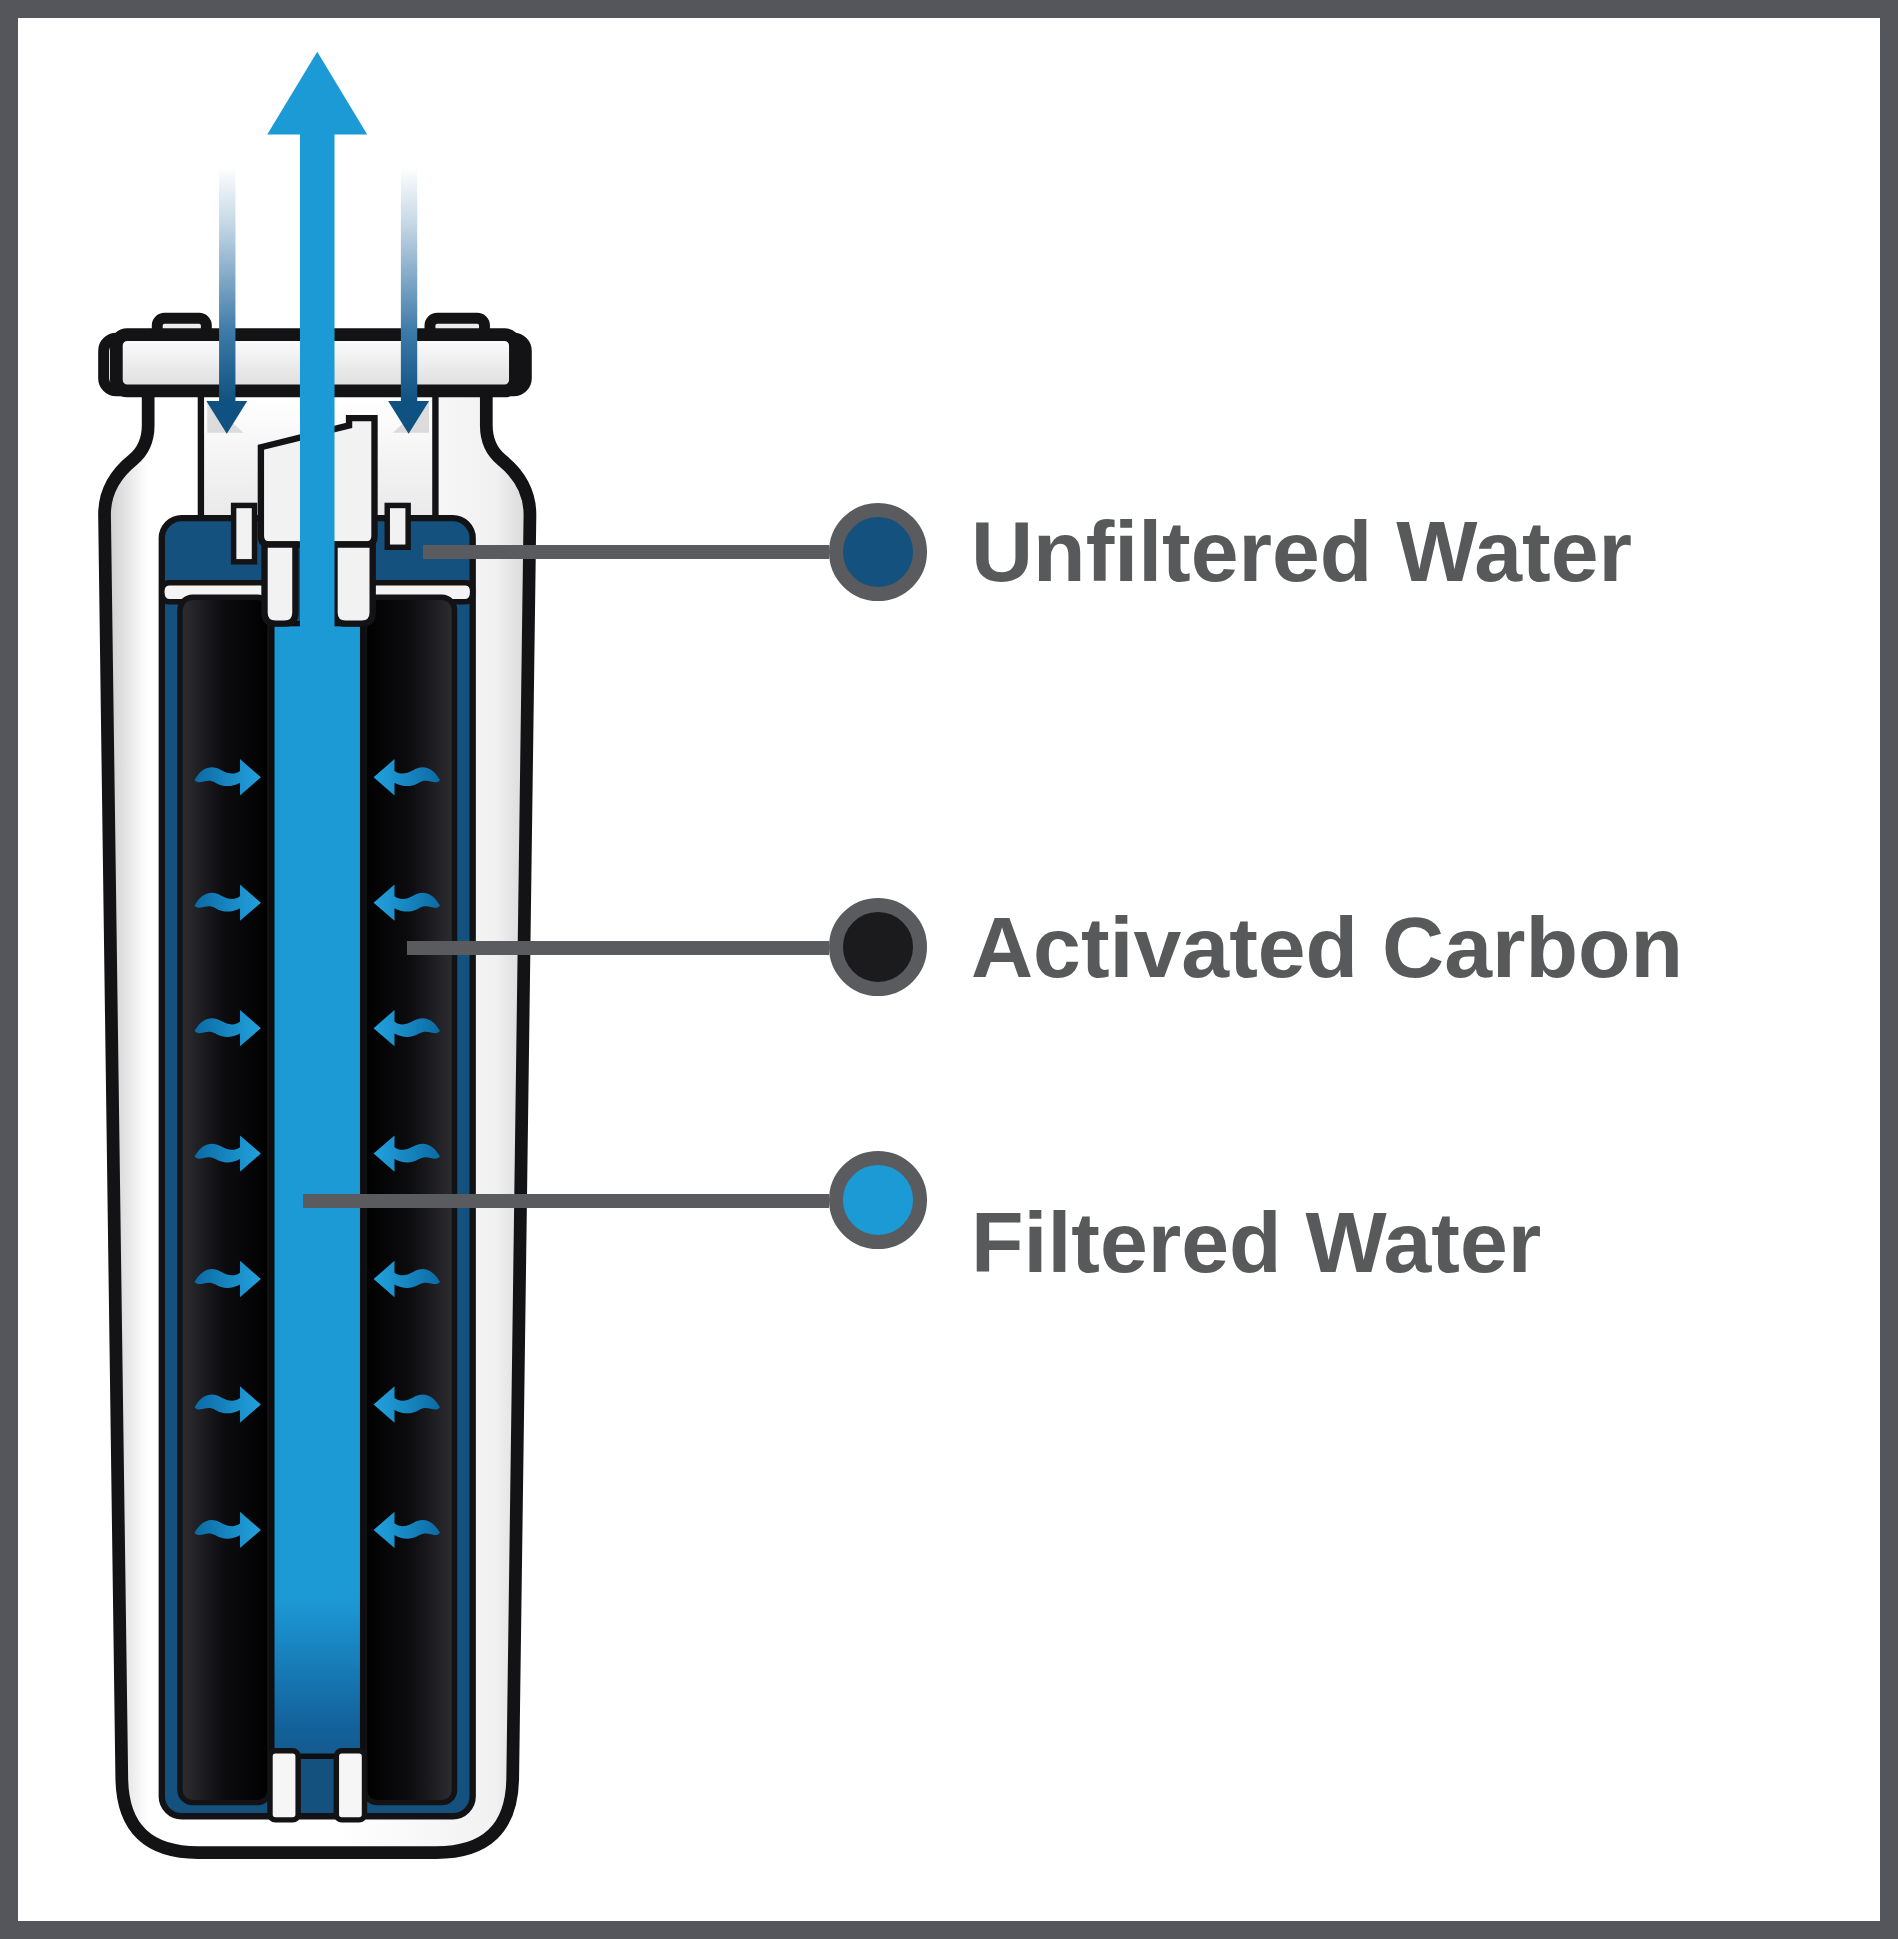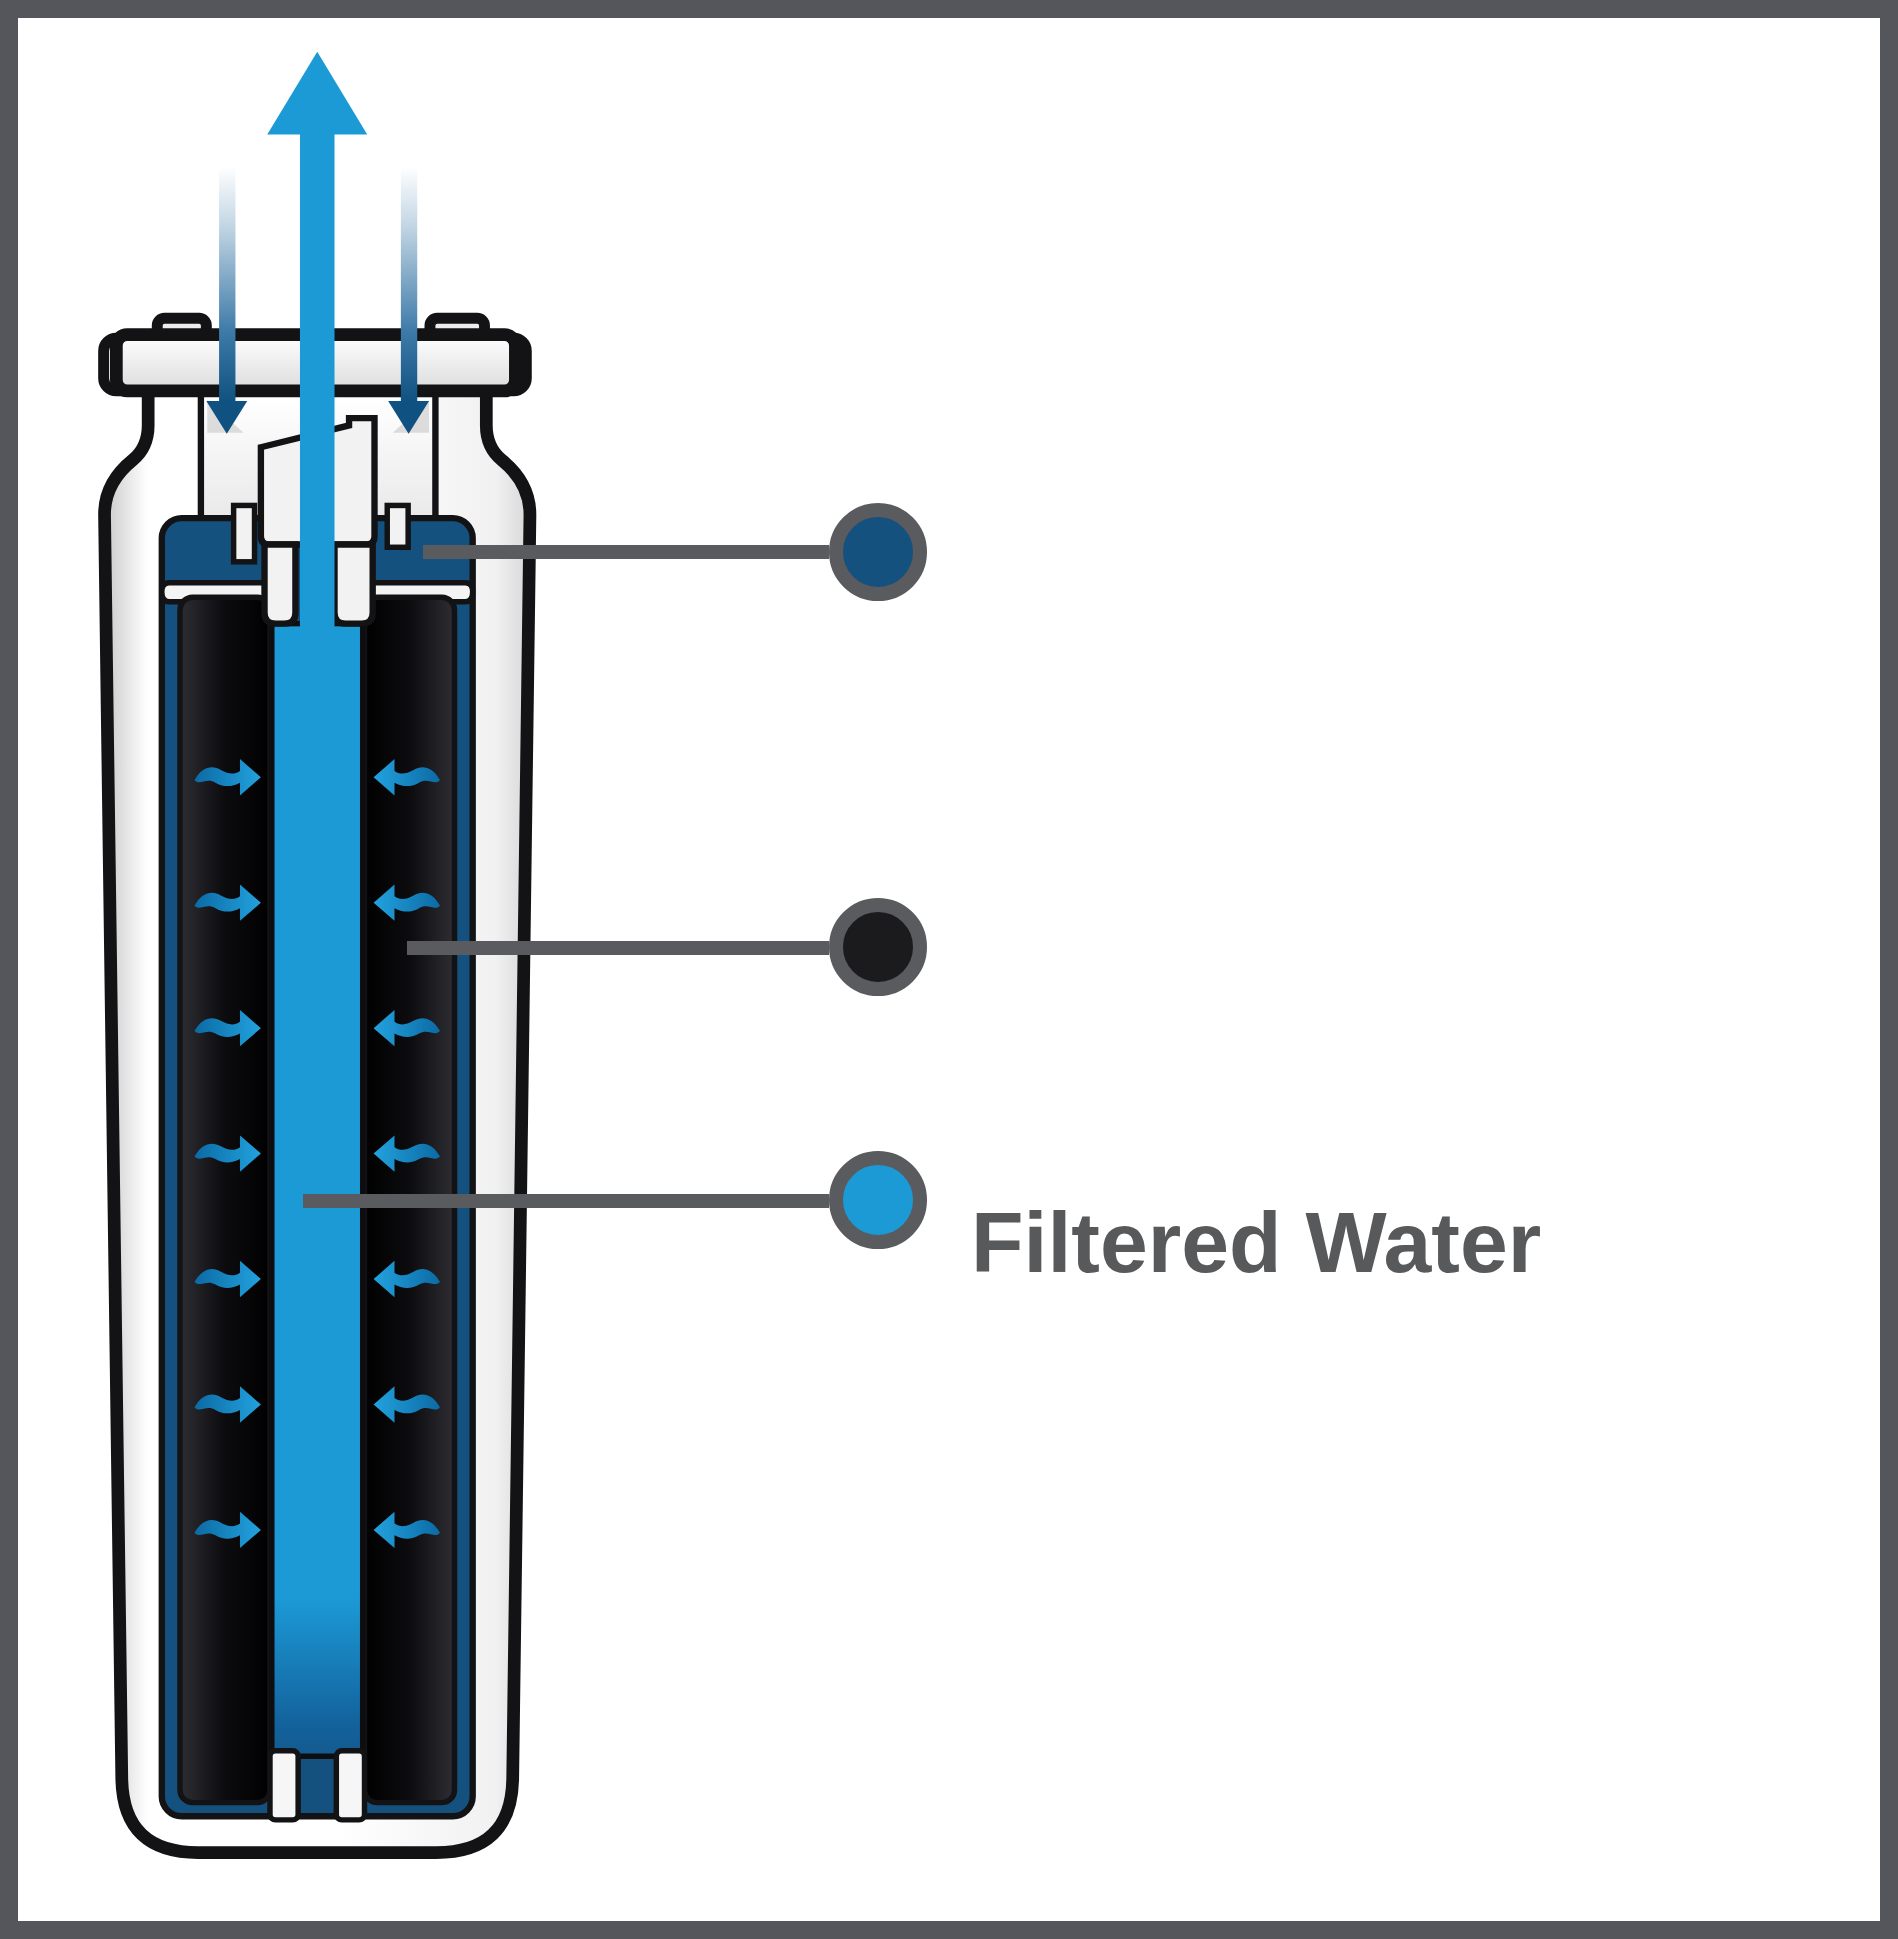--- a/index.html
+++ b/index.html
@@ -145,23 +145,25 @@
     </g>
 
     <g fill="#1c9ad6">
       <polygon points="294,148 404,148 349,57"></polygon>
       <rect x="330" y="146" width="38" height="560"></rect>
     </g>
   </svg>
 
   <div class="connector" style="left:423px;top:545px;width:406px;"></div>
   <div class="dot" style="left: 829px; top: 503px; background: rgb(21, 81, 126);"></div>
+  <div class="label-text" style="left:971px;top:497px;">Unfiltered Water</div>
 
   <div class="connector" style="left:407px;top:941px;width:422px;"></div>
   <div class="dot" style="left: 829px; top: 898px; background: rgb(27, 27, 30);"></div>
+  <div class="label-text" style="left:971px;top:893px;">Activated Carbon</div>
 
   <div class="connector" style="left:303px;top:1194px;width:526px;"></div>
   <div class="dot" style="left: 829px; top: 1151px; background: rgb(28, 154, 214);"></div>
   <div class="label-text" style="left:971px;top:1146px;margin-top:42px;">Filtered Water</div>
 
   <div class="frame"></div>
 </div>
 
 
 </body></html>

